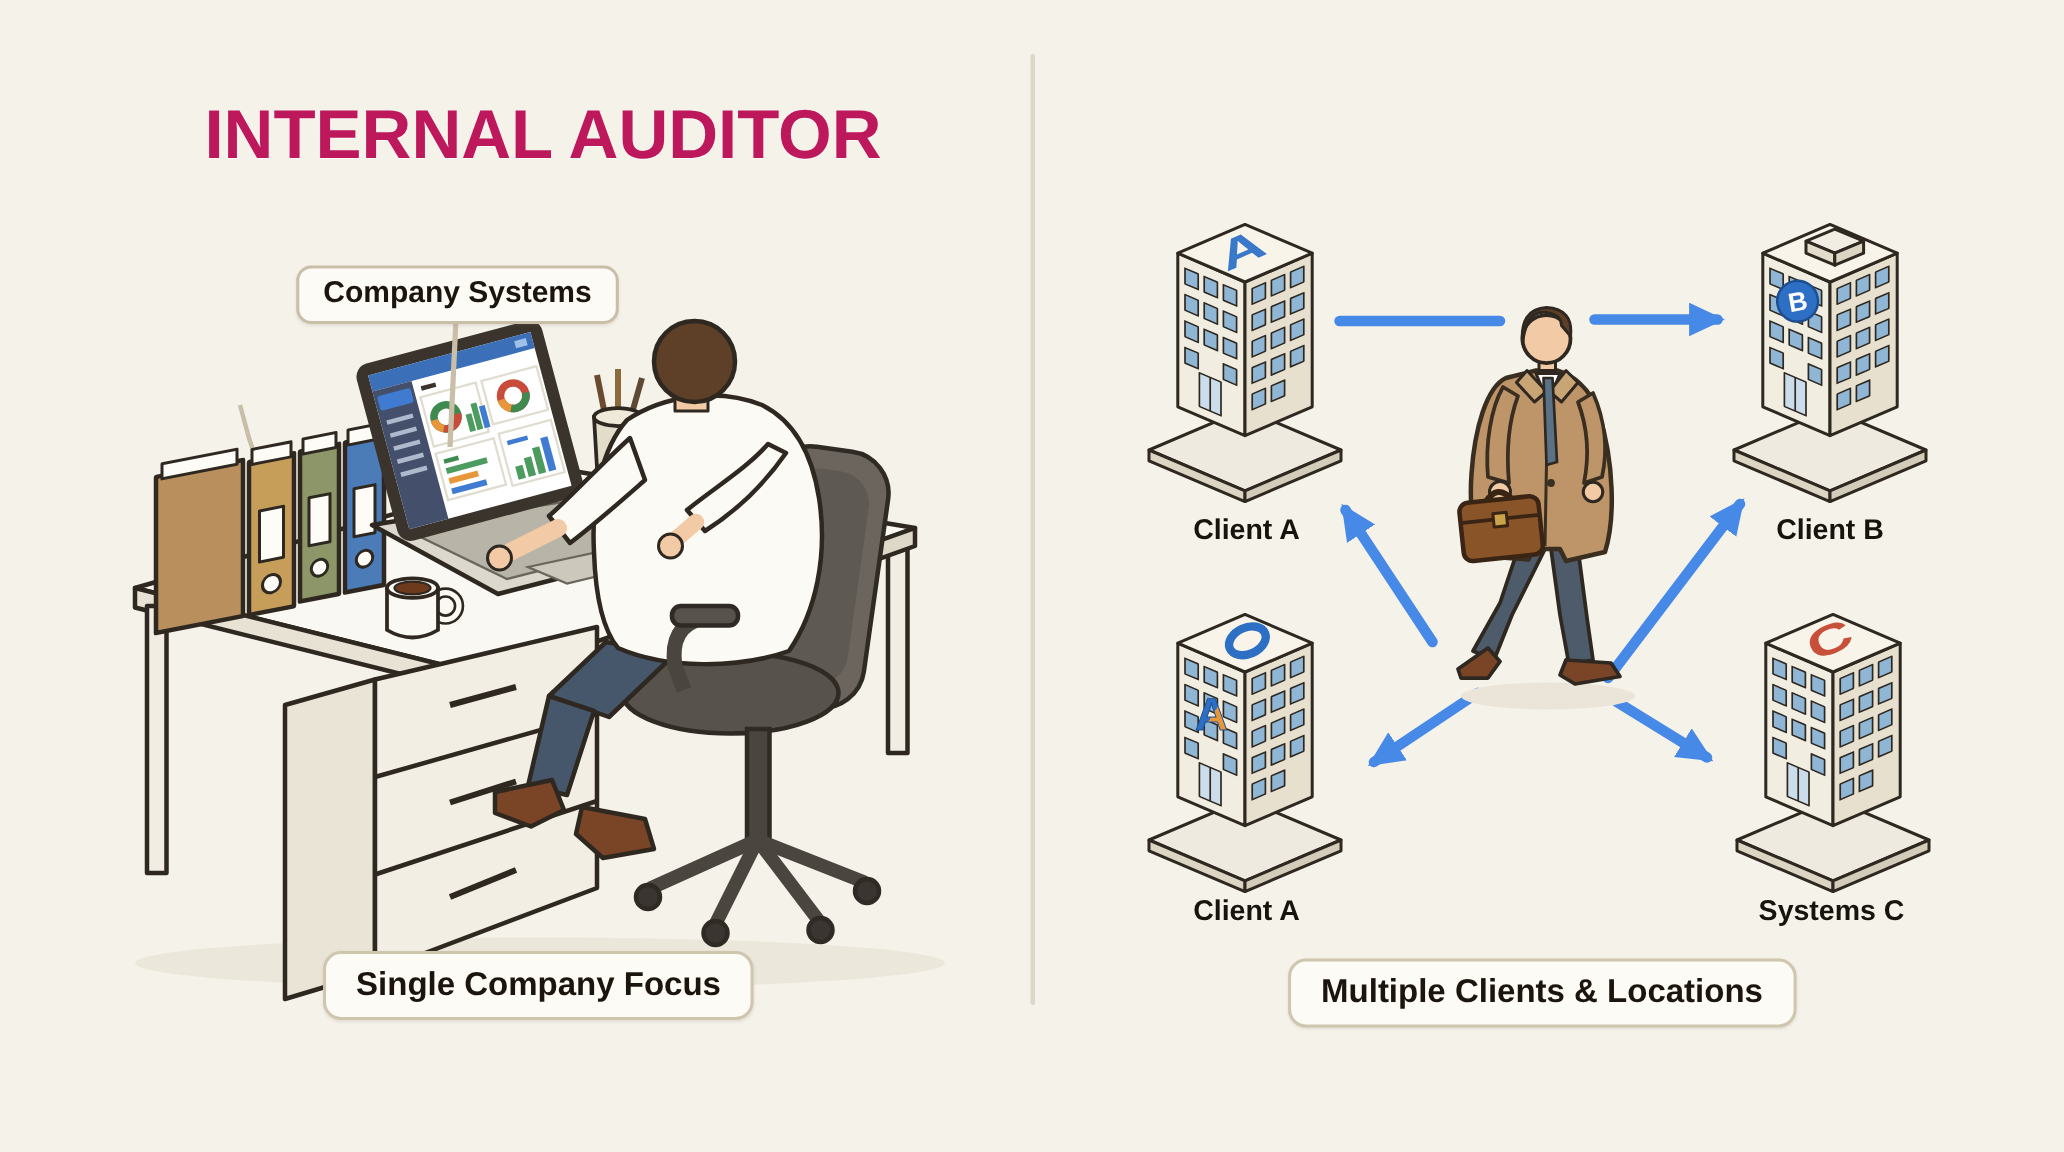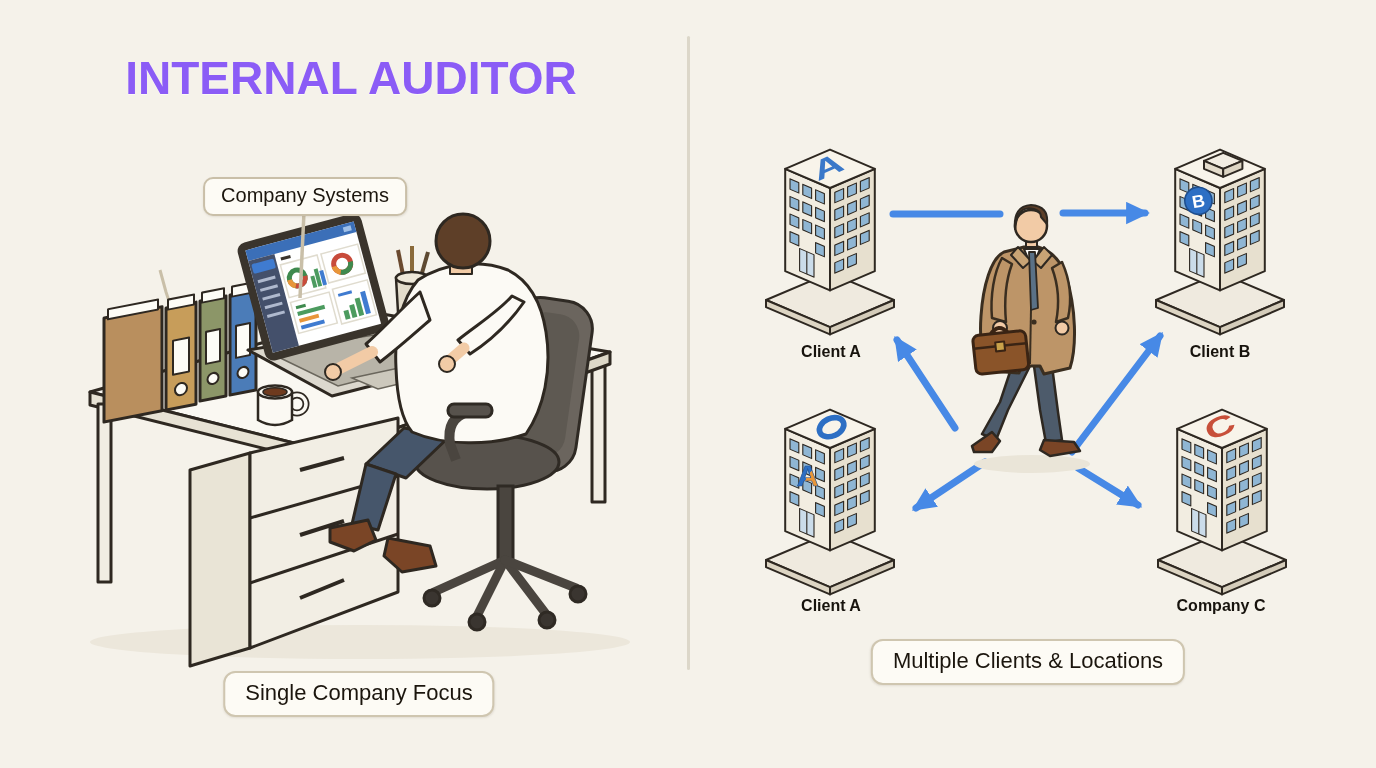--- a/index.html
+++ b/index.html
@@ -7,36 +7,36 @@
   .canvas{
     position:relative; width:1376px; height:768px; overflow:hidden;
     background:#F5F2EA;
   }
   svg{position:absolute; left:0; top:0;}
   .divider{
     position:absolute; left:687px; top:36px; width:3px; height:634px;
     background:#DCD7C9; border-radius:2px;
   }
   .title{
-    position:absolute; top:50px; margin:1px; font-size:46px; font-weight:bold;
-    color:#8b5cf6; letter-spacing:0px; white-space:nowrap; transform:translateX(-50%);
+    position:absolute; top:50px; margin:12px; font-size:46px; font-weight:bold;
+    color:#be185d; letter-spacing:0px; white-space:nowrap; transform:translateX(-50%);
     text-shadow:0 1px 0 rgba(255,255,255,.6);
   }
   .title.left{left:350px;}
   .title.right{left:1028px;}
   .pill{
     position:absolute; transform:translateX(-50%);
     background:#FDFBF5; border:2px solid #C9BFA8; border-radius:10px;
-    padding:5px 16px 7px 16px; font-size:20px; font-weight:400; color:#1B150D;
+    padding:5px 16px 7px 16px; font-size:20px; font-weight:700; color:#1B150D;
     white-space:nowrap; box-shadow:0 1px 2px rgba(120,110,90,.15);
   }
   .pill.big{font-size:22px; padding:7px 20px 9px 20px; border-radius:12px; border-color:#CFC6B0;}
   .client-label{
     position:absolute; transform:translateX(-50%);
-    font-size:16px; font-weight:600; color:#17130D; white-space:nowrap;
+    font-size:19px; font-weight:600; color:#17130D; white-space:nowrap;
   }
 </style>
 </head>
 <body>
 
 <div class="canvas">
 
   <svg width="1376" height="768" viewBox="0 0 1376 768">
     <defs>
       <marker id="ah" markerWidth="4.6" markerHeight="4.6" refX="2.7" refY="1.6" orient="auto" markerUnits="strokeWidth">
@@ -313,17 +313,17 @@
 
   <div class="divider"></div>
 
   <h1 class="title left">INTERNAL AUDITOR</h1>
 
   <div class="pill" style="left:305px; top:177px;">Company Systems</div>
 
   <div class="client-label" style="left:831px;  top:343px;">Client A</div>
   <div class="client-label" style="left:1220px; top:343px;text-align:center;">Client B</div>
   <div class="client-label" style="left:831px;  top:597px;">Client A</div>
-  <div class="client-label" style="left:1221px; top:597px;">Company C</div>
-
-  <div class="pill big" style="left:359px;  top:671px;">Single Company Focus</div>
+  <div class="client-label" style="left:1221px; top:597px;">Systems C</div>
+
+  <div class="pill big" style="left:359px;  top:634px;">Single Company Focus</div>
   <div class="pill big" style="left:1028px; top:639px;text-align:right;">Multiple Clients &amp; Locations</div>
 </div>
 
 </body></html>

